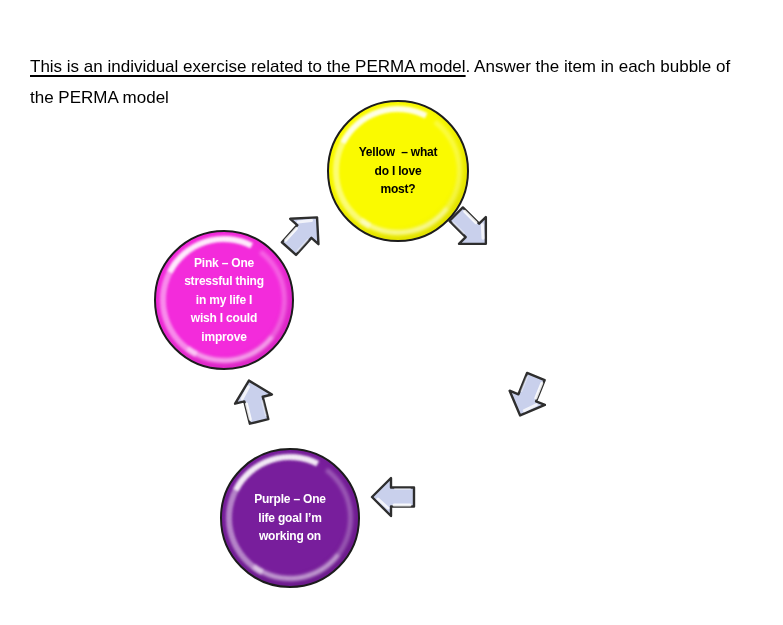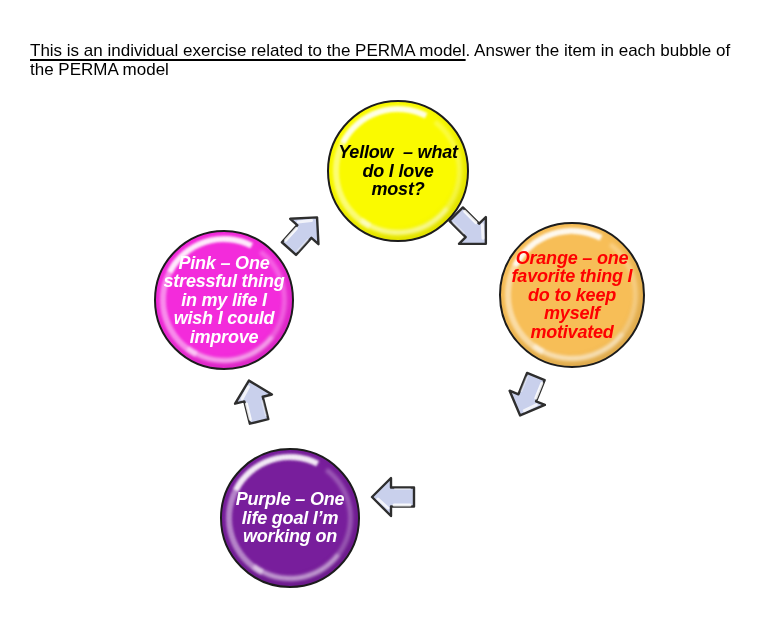--- a/index.html
+++ b/index.html
@@ -7,22 +7,22 @@
     width:783px; height:625px;
     background:#ffffff;
     font-family:"Liberation Sans", sans-serif;
     position:relative;
     overflow:hidden;
   }
   .page { position:absolute; inset:0; }
 
   
   .instructions {
-    position:absolute; left:30px; top:24px; width:724px;
-    font-size:17px; line-height:19px; color:#000;
+    position:absolute; left:30px; top:34px; width:724px;
+    font-size:17px; line-height:31px; color:#000;
   }
   .instructions .u {
     text-decoration:underline;
     text-decoration-thickness:1.5px;
     text-underline-offset:3px;
   }
 
   
   .diagram { position:absolute; inset:0; }
 
@@ -51,25 +51,24 @@
     border:5px solid transparent;
     border-bottom-color:rgba(255,255,255,0.55);
     border-right-color:rgba(255,255,255,0.25);
     transform:rotate(-8deg);
     filter:blur(1.6px);
     pointer-events:none;
   }
   .bubble-label {
     position:relative; z-index:2;
     font-weight:bold;
-    font-size:18px; line-height:18.5px;
+    font-size:12px; line-height:18.5px;
     white-space:pre-line;
     width:90%;
     letter-spacing:-0.2px;
-    font-style:italic;
   }
 
   .bubble-yellow { left:327px; top:100px; width:142px; height:142px; }
   .bubble-orange { left:499px; top:222px; width:146px; height:146px; }
   .bubble-green  { left:434px; top:432px; width:148px; height:148px; }
   .bubble-purple { left:220px; top:448px; width:140px; height:140px; }
   .bubble-pink   { left:154px; top:230px; width:140px; height:140px; }
 
   .cycle-arrow { position:absolute; width:44px; height:48px; }
   .arrow-1 { left:281px; top:209px; transform:rotate(42deg); }
@@ -86,27 +85,20 @@
   <p class="instructions"><span class="u">This is an individual exercise related to the PERMA model</span><span>. Answer the item in each bubble of the PERMA model</span></p>
 
   <div class="diagram">
 
     <div class="bubble bubble-yellow" style="background-color: rgb(250, 250, 0);">
       <div class="bubble-label" style="color: rgb(0, 0, 0);">Yellow &nbsp;– what
 do I love
 most?</div>
     </div>
 
-    <div class="bubble bubble-orange" style="background-color: rgb(247, 190, 87);">
-      <div class="bubble-label" style="color: rgb(254, 0, 0);">Orange – one
-favorite thing I
-do to keep
-myself
-motivated</div>
-    </div>
 
 
     <div class="bubble bubble-purple" style="background-color: rgb(120, 30, 156);">
       <div class="bubble-label" style="color: rgb(255, 255, 255);">Purple – One
 life goal I’m
 working on</div>
     </div>
 
     <div class="bubble bubble-pink" style="background-color: rgb(243, 43, 219);">
       <div class="bubble-label" style="color: rgb(255, 255, 255);">Pink – One

